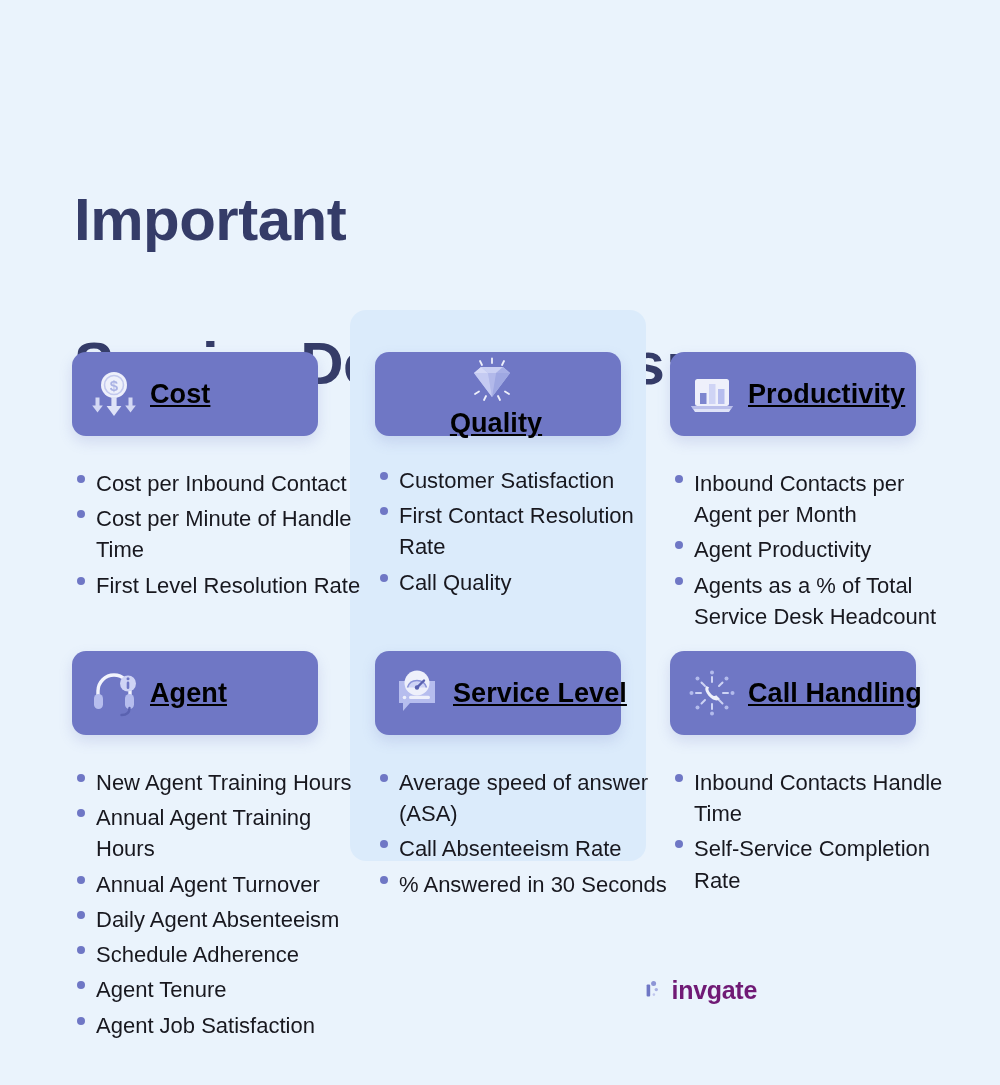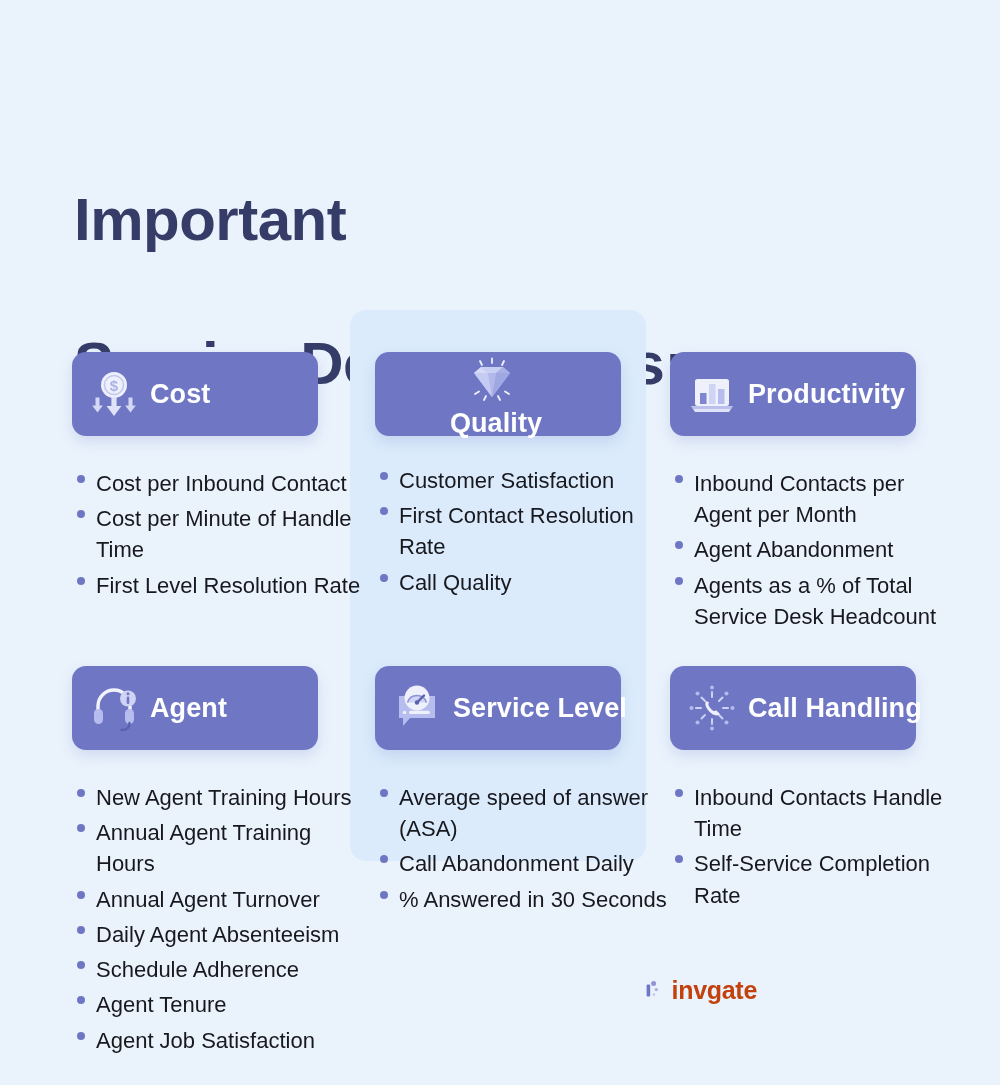--- a/index.html
+++ b/index.html
@@ -31,21 +31,21 @@
 
   
   .grid {
     position:absolute; left:0; top:0; width:1000px; height:1085px;
   }
   .group { position:absolute; width:296px; }
   .g-col0 { left:72px; }
   .g-col1 { left:375px; }
   .g-col2 { left:670px; }
   .g-row0 { top:352px; }
-  .g-row1 { top:666px; }
+  .g-row1 { top:651px; }
 
   
   .card {
     display:flex; align-items:center;
     height:84px;
     background:#6f77c5;
     border-radius:14px;
     padding:0 18px 0 14px;
     box-shadow:0 6px 14px rgba(111,119,197,0.20);
     width:max-content;
@@ -58,25 +58,26 @@
   .card-w-sl { width:246px; }
   .card-w-ch { width:246px; }
 
   .card-icon {
     width:56px; height:56px;
     flex:0 0 56px;
     display:flex; align-items:center; justify-content:center;
     margin-right:8px;
   }
   .card-label {
-    color:#ffffff;
+    color:#000000;
     font-size:27px;
     font-weight:600;
     letter-spacing:0.1px;
     white-space:nowrap;
+    text-decoration:underline;
   }
 
   
   .metric-list {
     list-style:none;
     margin-top:32px;
     padding:0;
   }
   .metric-list li {
     position:relative;
@@ -97,21 +98,21 @@
   .list-offset-up { margin-top:29px; }
 
   
   .logo {
     position:absolute; right:72px; bottom:79px;
     display:flex; align-items:center; gap:9px;
   }
   .logo-text {
     font-size:25px;
     font-weight:600;
-    color:#c2410c;
+    color:#701a75;
     letter-spacing:-0.3px;
   }
 </style>
 </head>
 <body>
 
 <div class="page">
 
   <h1 class="title">
     <span class="line">Important</span>
@@ -186,21 +187,21 @@
             <rect x="23" y="16" width="6.5" height="20" fill="#cfd4f5"></rect>
             <rect x="32" y="21" width="6.5" height="15" fill="#b6bdee"></rect>
             <path d="M5 38 L47 38 L43 44 L9 44 Z" fill="#dfe3f8"></path>
             <path d="M5 38 L47 38 L45.5 41 L6.5 41 Z" fill="#9aa2e0" opacity="0.55"></path>
           </svg>
         </span>
         <span class="card-label">Productivity</span>
       </div>
       <ul class="metric-list">
         <li>Inbound Contacts per Agent per Month</li>
-        <li>Agent Abandonment</li>
+        <li>Agent Productivity</li>
         <li>Agents as a % of Total Service Desk Headcount</li>
       </ul>
     </div>
 
     <div class="group g-col0 g-row1">
       <div class="card card-w-agent">
         <span class="card-icon">
           <svg width="52" height="52" viewBox="0 0 52 52">
             <path d="M10 32 V24 a16 16 0 0 1 32 0 V32" fill="none" stroke="#f2f4fd" stroke-width="3.4" stroke-linecap="round"></path>
             <rect x="6" y="27" width="9" height="15" rx="4.5" fill="#b6bdee"></rect>
@@ -235,21 +236,21 @@
             <path d="M26 20.5 L33 13.5" stroke="#5a62b0" stroke-width="2.4" stroke-linecap="round"></path>
             <circle cx="26" cy="20.5" r="2.2" fill="#5a62b0"></circle>
             <circle cx="13.5" cy="30.5" r="1.8" fill="#eef0fb"></circle>
             <rect x="18" y="28.8" width="21" height="3.2" rx="1.6" fill="#eef0fb"></rect>
           </svg>
         </span>
         <span class="card-label">Service Level</span>
       </div>
       <ul class="metric-list">
         <li>Average speed of answer (ASA)</li>
-        <li>Call Abandonment Daily</li>
+        <li>Call Absenteeism Rate</li>
         <li>% Answered in 30 Seconds</li>
       </ul>
     </div>
 
     <div class="group g-col2 g-row1">
       <div class="card card-w-ch">
         <span class="card-icon">
           <svg width="52" height="52" viewBox="0 0 52 52">
             <g fill="#b3bbec">
               <circle cx="26" cy="5.5" r="2"></circle>

